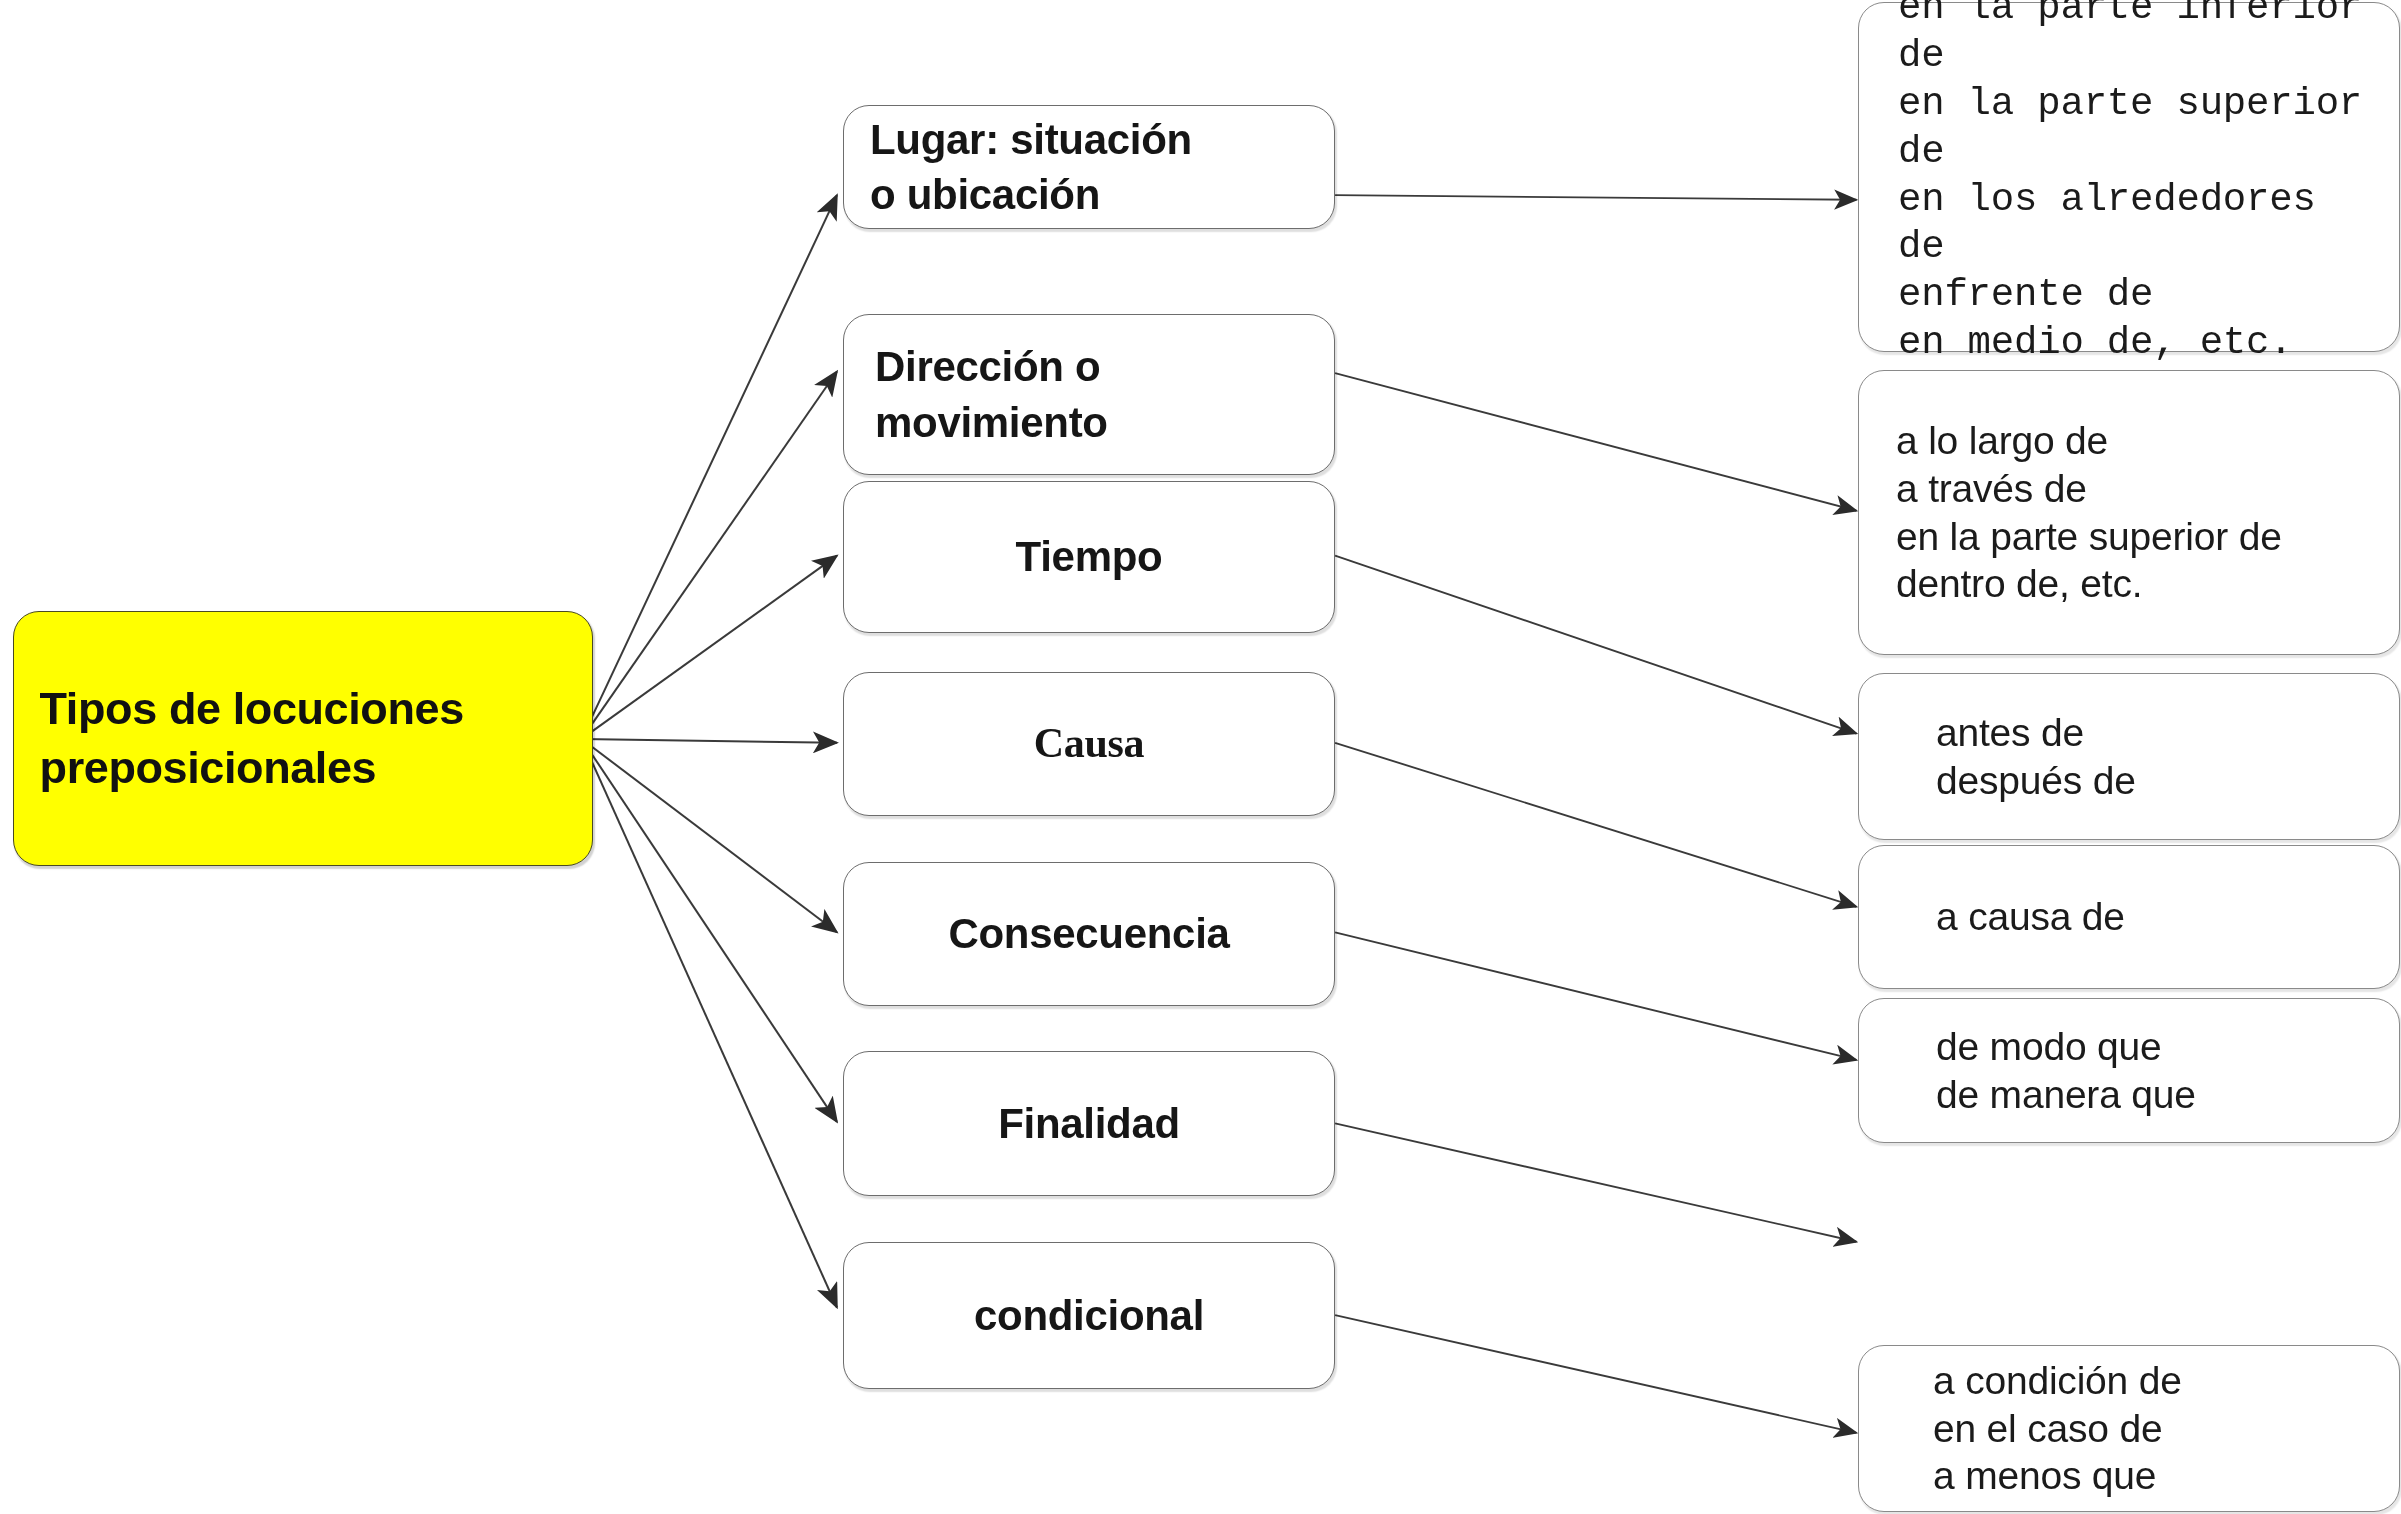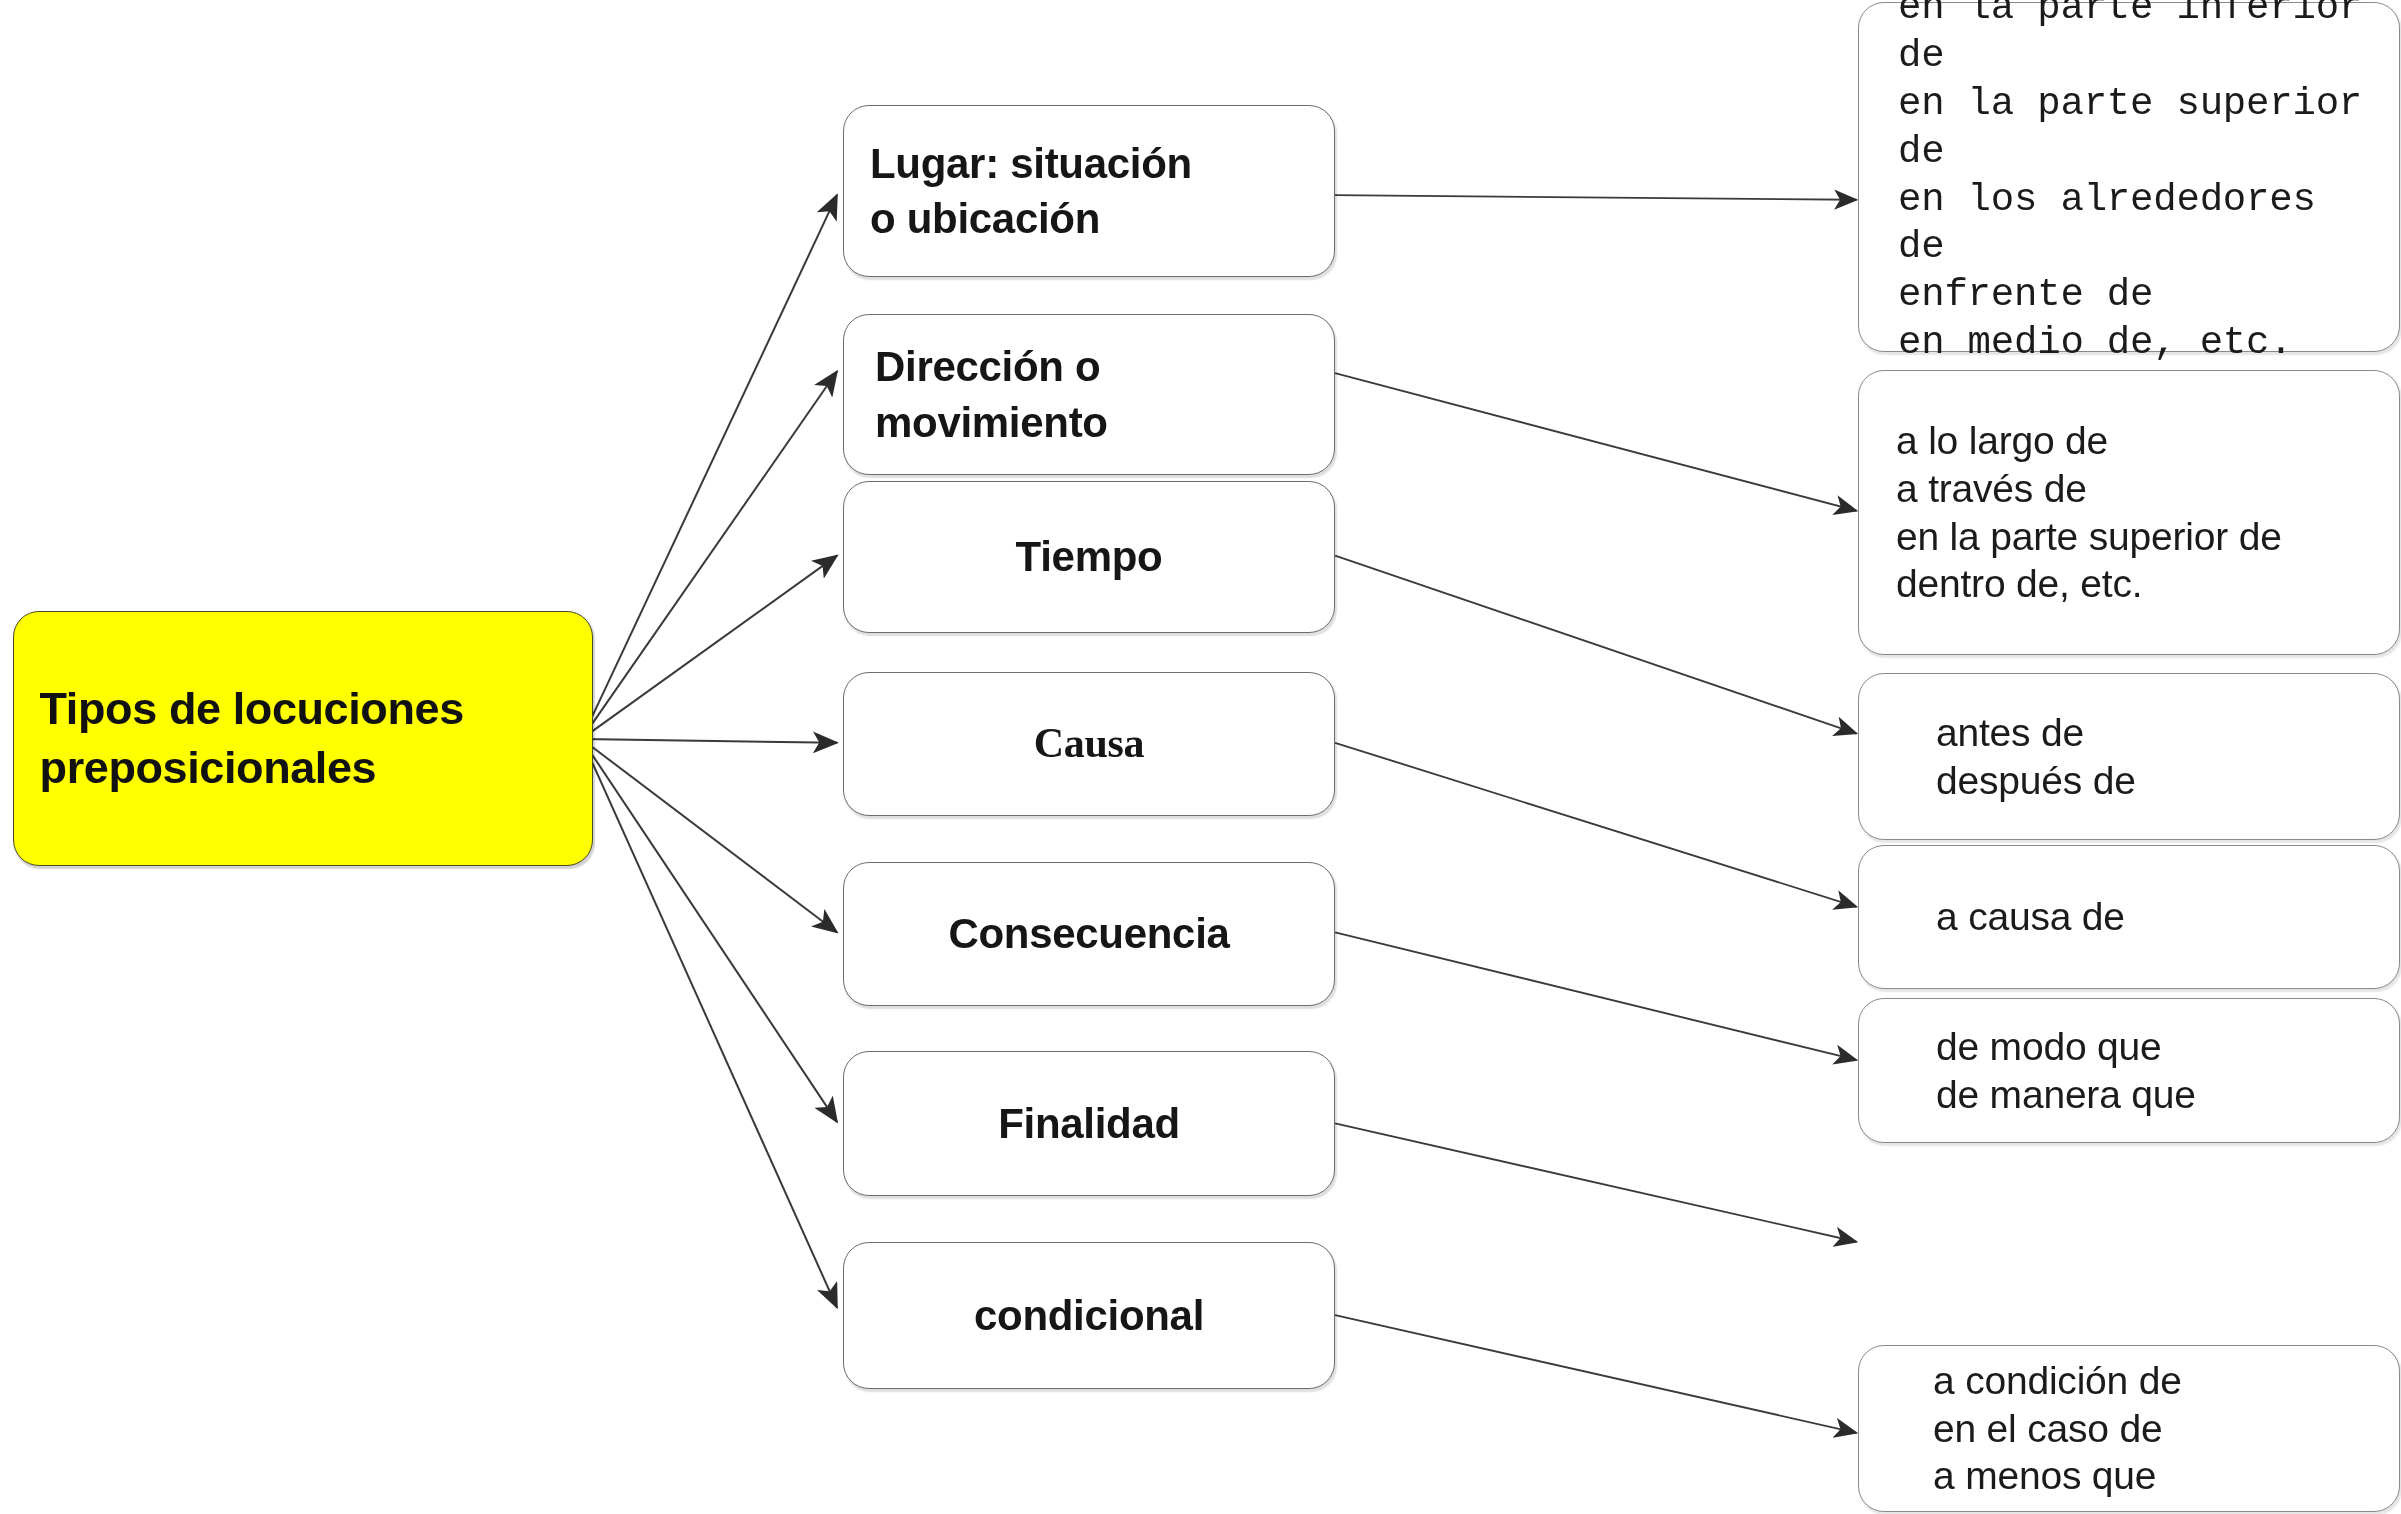--- a/index.html
+++ b/index.html
@@ -111,21 +111,21 @@
       <line x1="1726" y1="1452" x2="2400" y2="1605"></line>
       <line x1="1726" y1="1700" x2="2400" y2="1852"></line>
     </g>
   </svg>
 
   <div class="node root-node" style="left:4.6px; top:611px; width:580px; height:255px;margin-left:8px;">
     <span class="label" style="white-space: pre-line;">Tipos de locuciones
 preposicionales</span>
   </div>
 
-  <div class="node cat-node left-text" style="left:843px; top:105px; width:492px; height:172px;padding-left:12px;">
+  <div class="node cat-node left-text" style="left:843px; top:105px; width:492px; height:124px;padding-left:12px;">
     <span class="label" style="white-space: pre-line;">Lugar: situación
 o ubicación</span>
   </div>
 
   <div class="node cat-node left-text" style="left:843px; top:292px; width:492px; height:161px;margin-top:22px;">
     <span class="label" style="white-space: pre-line;">Dirección o
 movimiento</span>
   </div>
 
   <div class="node cat-node center-text" style="left:843px; top:481px; width:492px; height:152px;">

